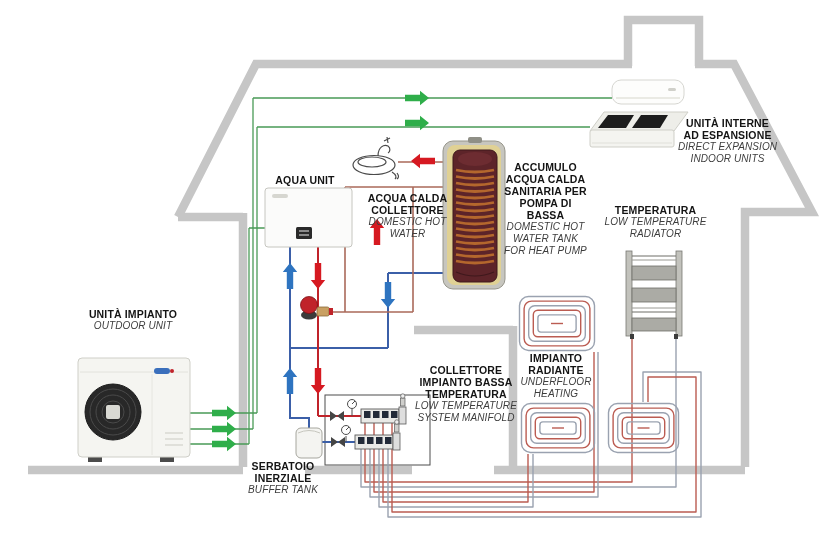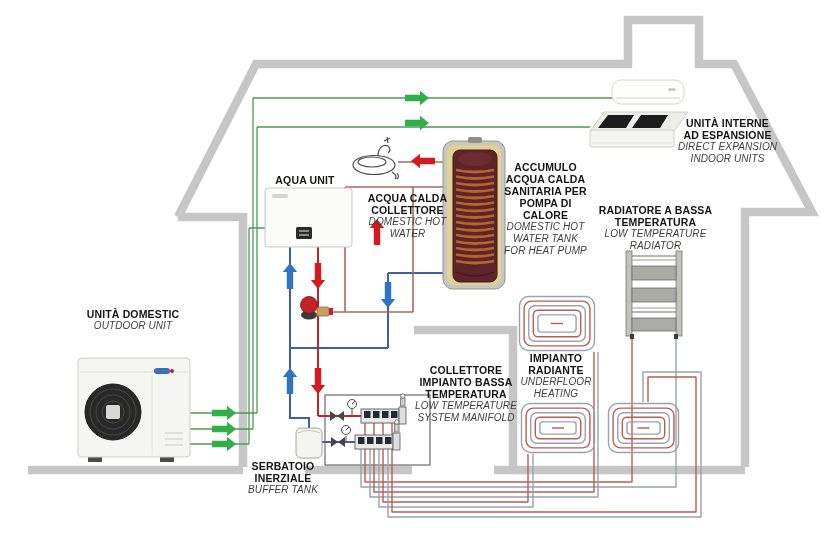--- a/index.html
+++ b/index.html
@@ -237,50 +237,49 @@
         <polygon points="373.8,245 373.8,228 369.8,228 377,219 384.2,228 380.2,228 380.2,245" fill="#d61921"></polygon>
         <polygon points="314.8,263 314.8,280 310.8,280 318,289 325.2,280 321.2,280 321.2,263" fill="#d61921"></polygon>
         <polygon points="314.8,368 314.8,385 310.8,385 318,394 325.2,385 321.2,385 321.2,368" fill="#d61921"></polygon>
         <polygon points="286.8,289 286.8,272 282.8,272 290,263 297.2,272 293.2,272 293.2,289" fill="#2e74c0"></polygon>
         <polygon points="286.8,394 286.8,377 282.8,377 290,368 297.2,377 293.2,377 293.2,394" fill="#2e74c0"></polygon>
         <polygon points="384.8,282 384.8,299 380.8,299 388,308 395.2,299 391.2,299 391.2,282" fill="#2e74c0"></polygon>
       </g>
 </svg>
 
   <div class="lbl" style="--x:43px;--y:308px;--w:180px">
-    <span class="it">UNITÀ DOMESTIC</span>
+    <span class="it">UNITÀ IMPIANTO</span>
     <span class="en">OUTDOOR UNIT</span>
   </div>
   <div class="lbl" style="--x:255px;--y:174px;--w:100px">
     <span class="it">AQUA UNIT</span>
   </div>
   <div class="lbl" style="--x:350px;--y:192px;--w:115px">
     <span class="it">ACQUA CALDA</span>
     <span class="it">COLLETTORE</span>
     <span class="en">DOMESTIC HOT</span>
     <span class="en">WATER</span>
   </div>
   <div class="lbl" style="--x:488px;--y:161px;--w:115px">
     <span class="it">ACCUMULO</span>
     <span class="it">ACQUA CALDA</span>
     <span class="it">SANITARIA PER</span>
     <span class="it">POMPA DI</span>
-    <span class="it">CALORE</span>
+    <span class="it">BASSA</span>
     <span class="en">DOMESTIC HOT</span>
     <span class="en">WATER TANK</span>
     <span class="en">FOR HEAT PUMP</span>
   </div>
   <div class="lbl" style="--x:660px;--y:117px;--w:135px">
     <span class="it">UNITÀ INTERNE</span>
     <span class="it">AD ESPANSIONE</span>
     <span class="en">DIRECT EXPANSION</span>
     <span class="en">INDOOR UNITS</span>
   </div>
   <div class="lbl" style="--x:578px;--y:204px;--w:155px">
-    <span class="it">RADIATORE A BASSA</span>
     <span class="it">TEMPERATURA</span>
     <span class="en">LOW TEMPERATURE</span>
     <span class="en">RADIATOR</span>
   </div>
   <div class="lbl" style="--x:404px;--y:364px;--w:124px">
     <span class="it">COLLETTORE</span>
     <span class="it">IMPIANTO BASSA</span>
     <span class="it">TEMPERATURA</span>
     <span class="en">LOW TEMPERATURE</span>
     <span class="en">SYSTEM MANIFOLD</span>

